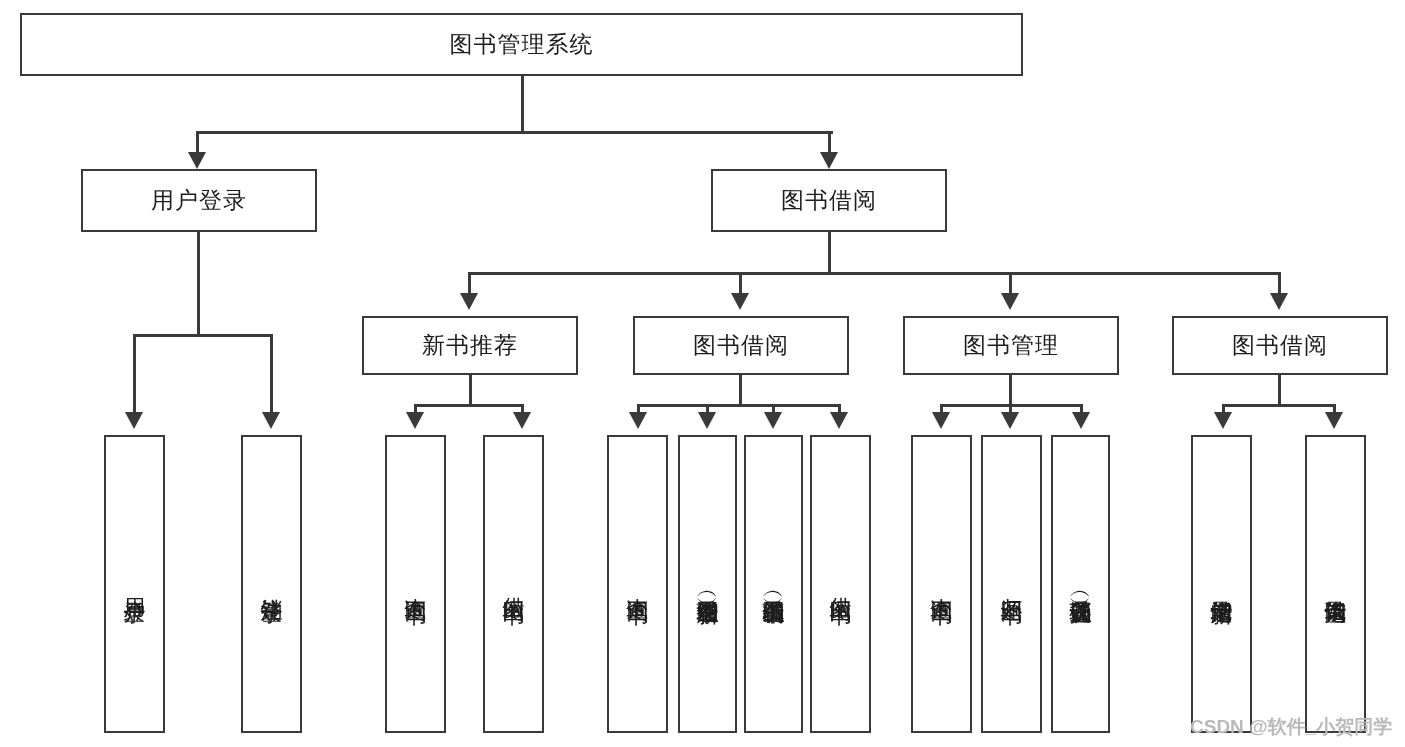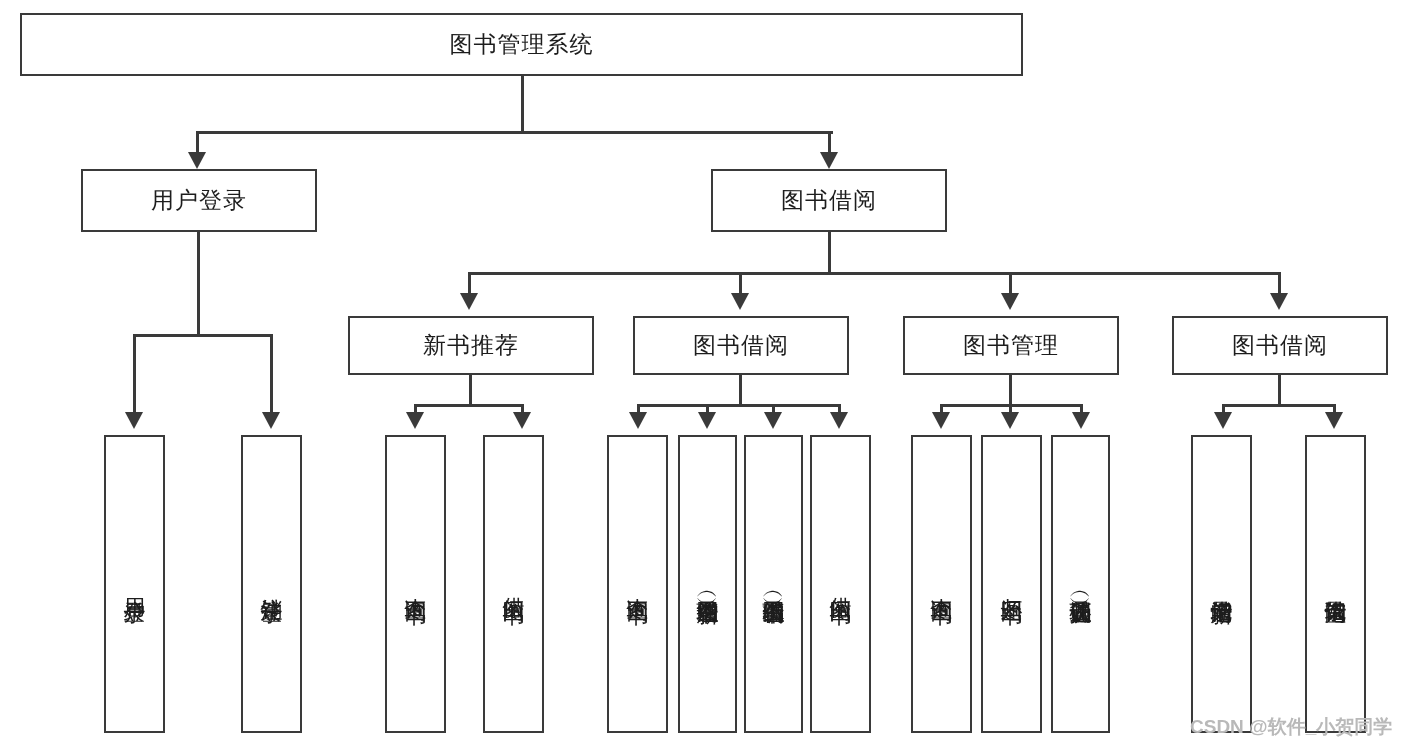--- a/index.html
+++ b/index.html
@@ -105,21 +105,21 @@
   <div class="edge hline" style="left:468px; top:272px; width:813px; height:3px;"></div>
   <div class="edge vline" style="left:468px; top:272px; width:3px; height:26px;"></div>
   <div class="arrow" style="left:460px; top:293px;"></div>
   <div class="edge vline" style="left:739px; top:272px; width:3px; height:26px;"></div>
   <div class="arrow" style="left:731px; top:293px;"></div>
   <div class="edge vline" style="left:1009px; top:272px; width:3px; height:26px;"></div>
   <div class="arrow" style="left:1001px; top:293px;"></div>
   <div class="edge vline" style="left:1278px; top:272px; width:3px; height:26px;"></div>
   <div class="arrow" style="left:1270px; top:293px;"></div>
 
-  <div class="node h" style="left:348px; top:316px; width:246px; height:59px;">
+  <div class="node h" style="left:362px; top:316px; width:216px; height:59px;">
     <span>新书推荐</span>
   </div>
   <div class="node h" style="left:633px; top:316px; width:216px; height:59px;">
     <span>图书借阅</span>
   </div>
   <div class="node h" style="left:903px; top:316px; width:216px; height:59px;">
     <span>图书管理</span>
   </div>
   <div class="node h" style="left:1172px; top:316px; width:216px; height:59px;">
     <span>图书借阅</span>

